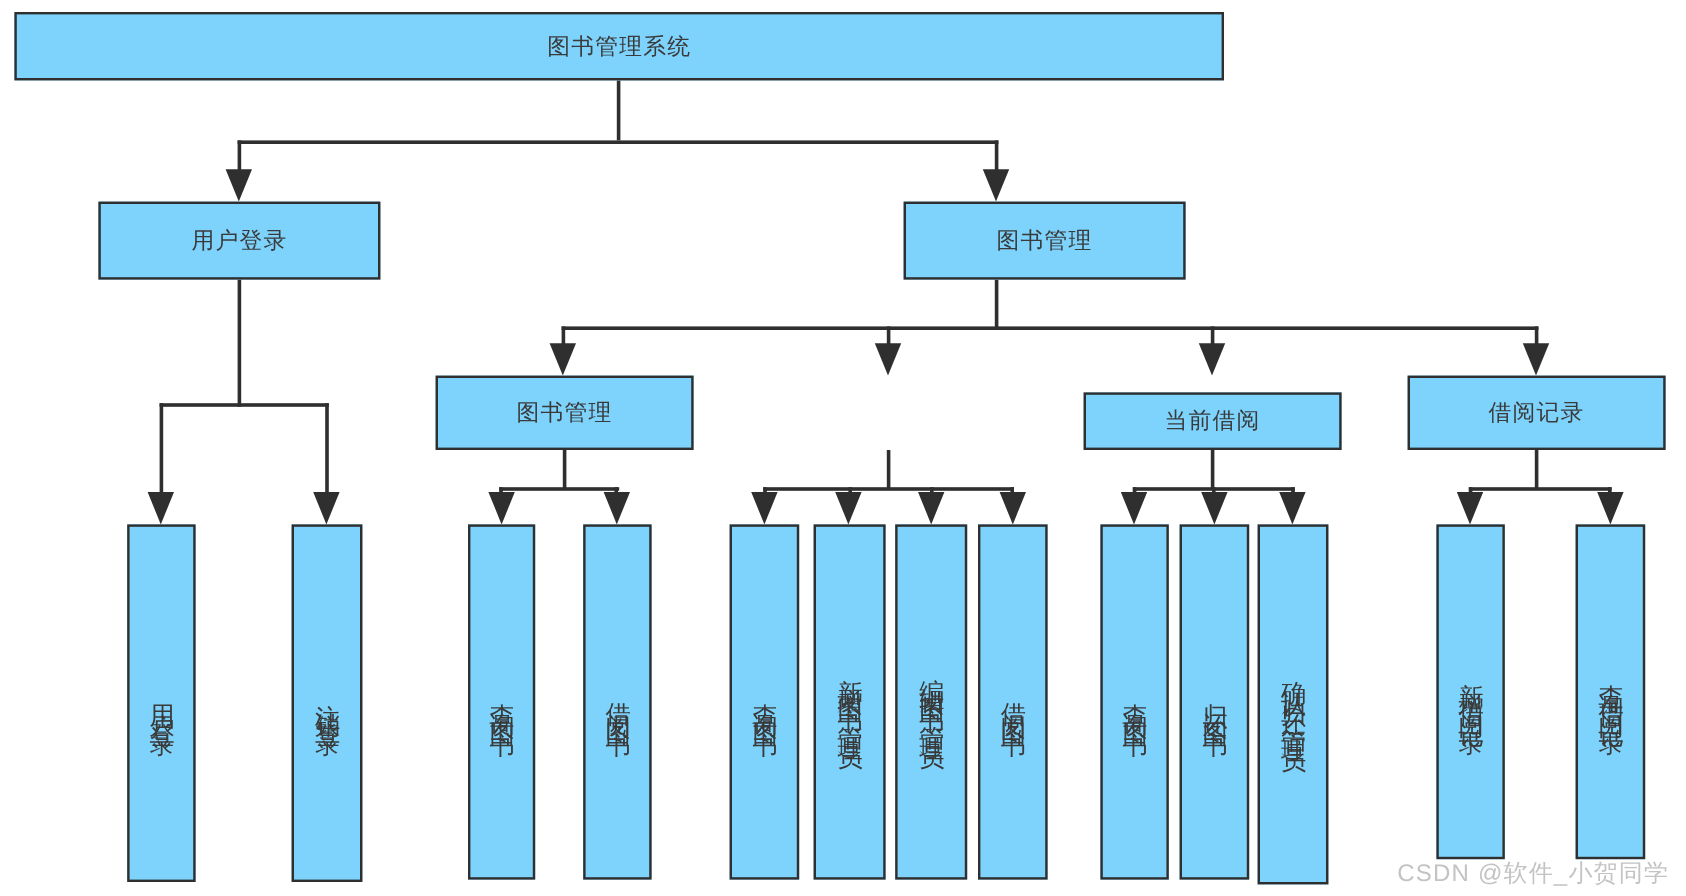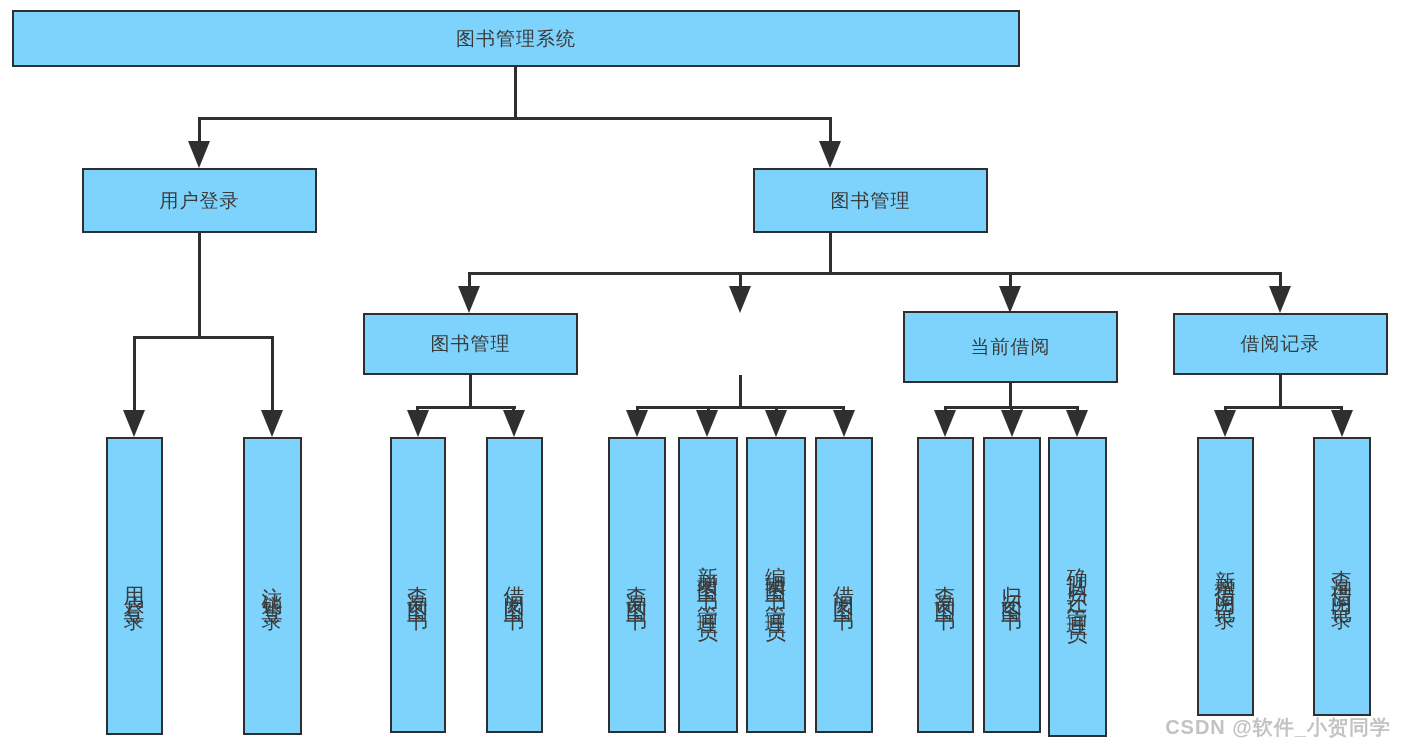--- a/index.html
+++ b/index.html
@@ -17,21 +17,21 @@
     font-size:21px;letter-spacing:8px;line-height:1;
   }
   .line{position:absolute;background:#2f2f2f;}
   .arrow{
     position:absolute;width:0;height:0;
     border-left:11px solid transparent;border-right:11px solid transparent;
     border-top:27px solid #2f2f2f;
   }
   .watermark{
     position:absolute;right:14px;bottom:6px;font-size:20px;color:#c3c3c3;
-    z-index:10;letter-spacing:1px;font-weight:bold;
+    z-index:10;letter-spacing:1px;
   }
 </style>
 </head>
 <body>
 
 <div class="canvas">
 
   <div class="line" style="left:514px;top:67px;width:3px;height:50px"></div>
   <div class="line" style="left:198px;top:117px;width:634px;height:3px"></div>
   <div class="line" style="left:198px;top:117px;width:3px;height:27px"></div>
@@ -93,21 +93,21 @@
 
   <div class="box hbox" style="left:12px;top:10px;width:1008px;height:57px">图书管理系统</div>
 
   <div class="box hbox" style="left:82px;top:168px;width:235px;height:65px">用户登录</div>
 
   <div class="box hbox" style="left:753px;top:168px;width:235px;height:65px">图书管理</div>
 
   <div class="box hbox" style="left:363px;top:313px;width:215px;height:62px">图书管理</div>
 
 
-  <div class="box hbox" style="left:903px;top:311px;width:215px;height:72px">当前借阅</div>
+  <div class="box hbox" style="left:903px;top:327px;width:215px;height:48px">当前借阅</div>
 
   <div class="box hbox" style="left:1173px;top:313px;width:215px;height:62px">借阅记录</div>
 
   <div class="box vbox" style="left:106px;top:437px;width:57px;height:298px">用户登录</div>
   <div class="box vbox" style="left:243px;top:437px;width:59px;height:298px">注销登录</div>
 
   <div class="box vbox" style="left:390px;top:437px;width:56px;height:296px">查询图书</div>
   <div class="box vbox" style="left:486px;top:437px;width:57px;height:296px">借阅图书</div>
 
   <div class="box vbox" style="left:608px;top:437px;width:58px;height:296px">查询图书</div>

